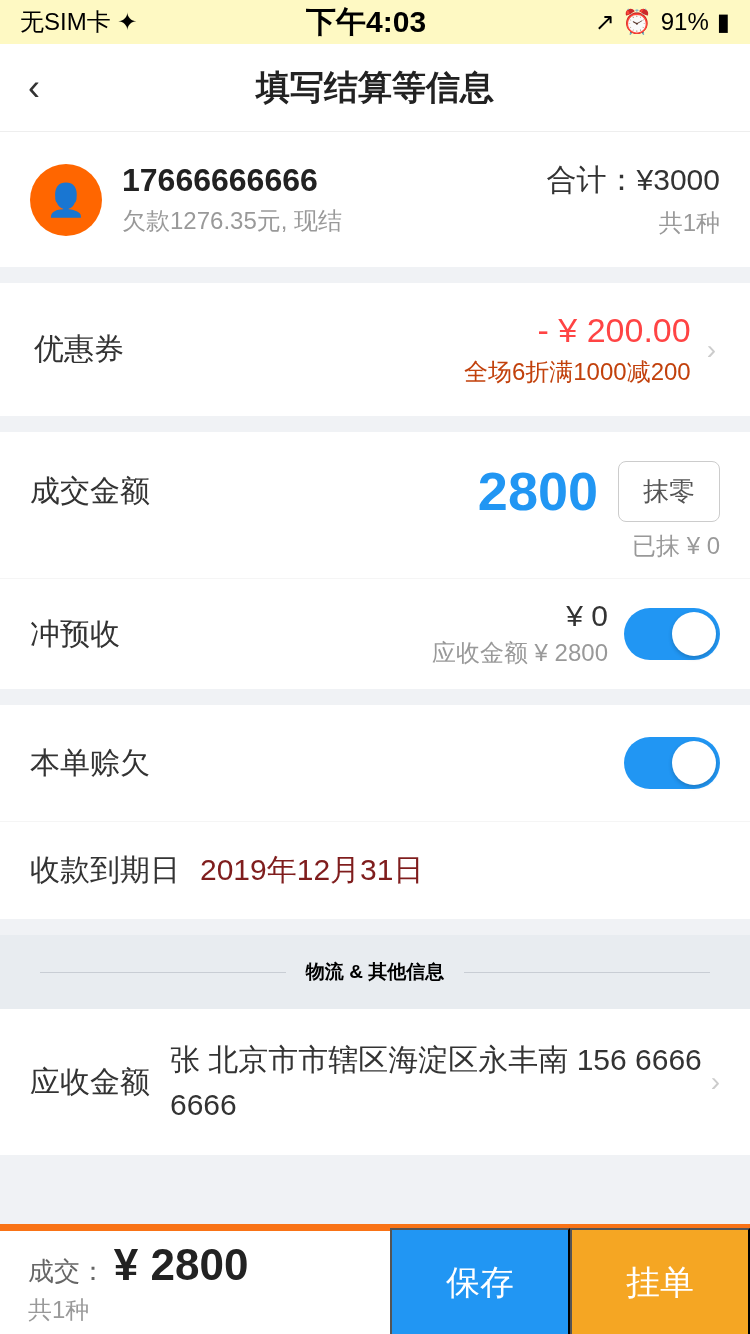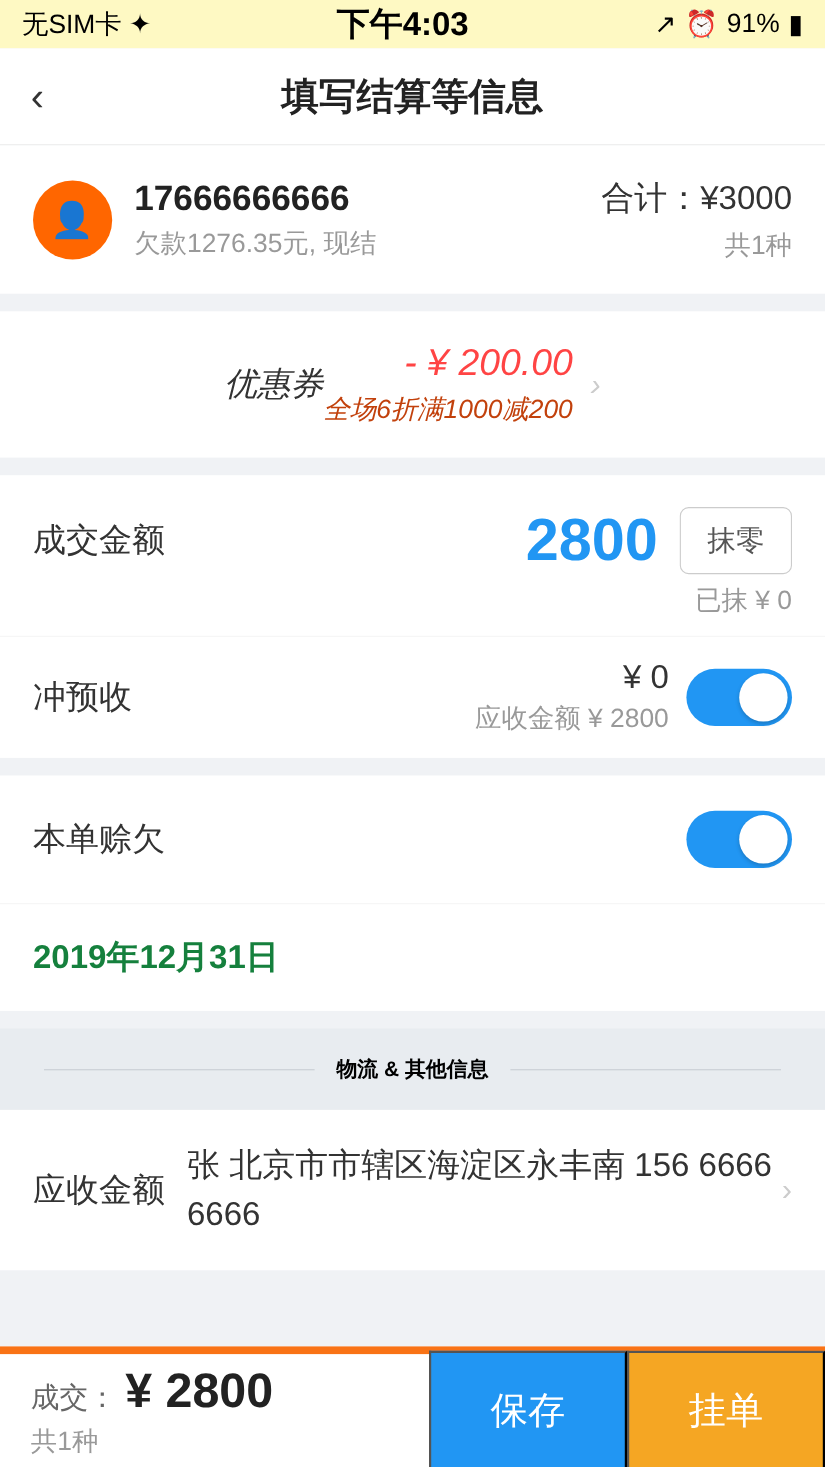--- a/index.html
+++ b/index.html
@@ -84,24 +84,23 @@
     .total-count { font-size: 24px; color: #999; margin-top: 6px; }
 
     
     .section-white {
       background: #fff;
       margin-bottom: 16px;
     }
     .row {
       display: flex;
       align-items: center;
-      justify-content: center;
+      justify-content: space-between;
       padding: 28px 34px;
       border-bottom: 1px solid #f5f5f5;
-      font-style: italic;
     }
     .row:last-child { border-bottom: none; }
     .row-label { font-size: 30px; color: #333; }
     .row-right { display: flex; align-items: center; gap: 16px; }
     .row-value { font-size: 30px; color: #333; text-align: right; }
     .row-value.discount { color: #f44; font-size: 34px; font-weight: 500; }
     .row-sub { font-size: 24px; color: #c2410c; text-align: right; margin-top: 6px; }
     .chevron {
       color: #ccc;
       font-size: 28px;
@@ -199,21 +198,21 @@
 
     
     .date-row {
       display: flex;
       align-items: center;
       padding: 28px 30px;
       gap: 20px;
       border-top: 1px solid #f5f5f5;
     }
     .date-label { font-size: 30px; color: #333; }
-    .date-value { font-size: 30px; color: #15803d; font-weight: bold; }
+    .date-value { font-size: 30px; color: #7f1d1d; }
 
     
     .logistics-divider {
       display: flex;
       align-items: center;
       padding: 24px 40px;
       background: #e8ecf0;
       gap: 20px;
     }
     .logistics-line {
@@ -368,20 +367,21 @@
   </div>
 
   <div class="section-white">
     <div class="debt-row">
       <span class="debt-label">本单赊欠</span>
       <div class="toggle">
         <div class="toggle-thumb"></div>
       </div>
     </div>
     <div class="date-row">
+      <span class="date-label">收款到期日</span>
       <span class="date-value">2019年12月31日</span>
     </div>
   </div>
 
   <div class="logistics-divider">
     <div class="logistics-line"></div>
     <span class="logistics-text">物流 &amp; 其他信息</span>
     <div class="logistics-line"></div>
   </div>
 

